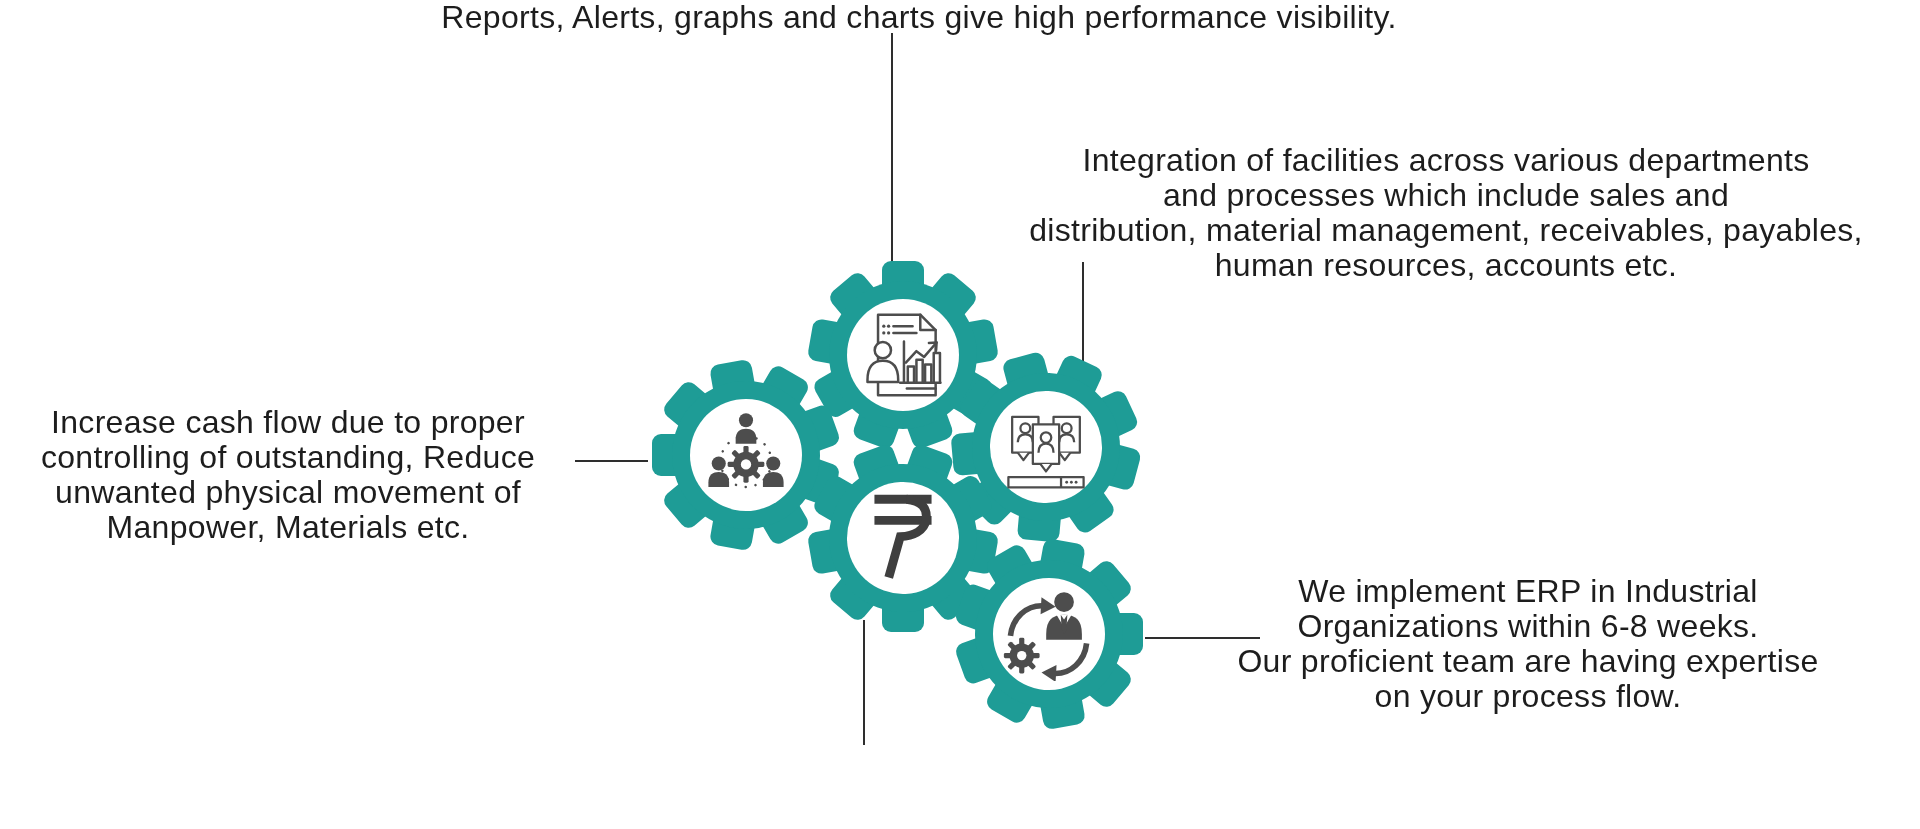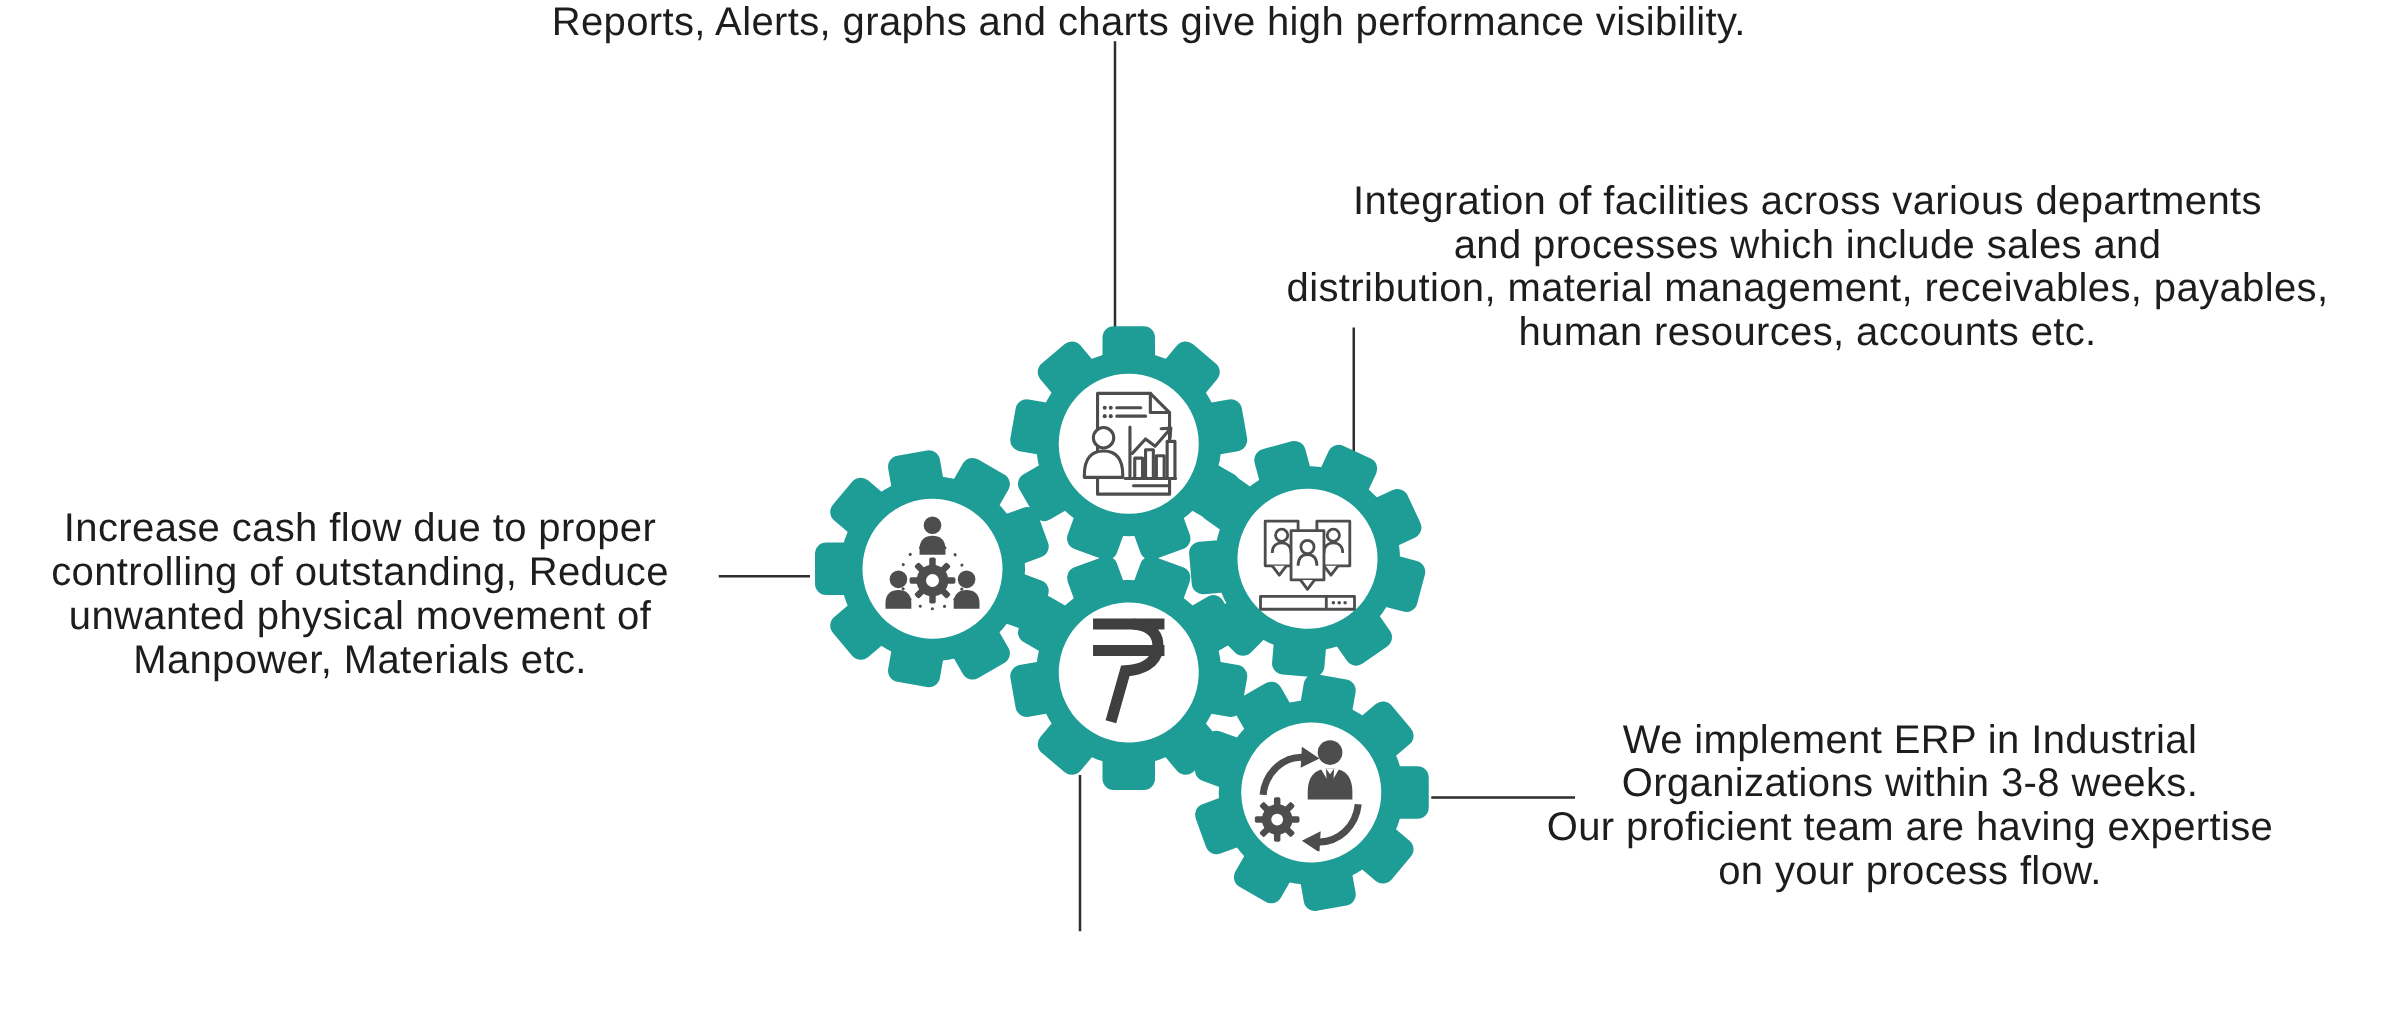--- a/index.html
+++ b/index.html
@@ -185,17 +185,17 @@
 distribution, material management, receivables, payables,
 human resources, accounts etc.</div>
 
   <div class="caption" style="left:-52px;top:405px;width:680px">Increase cash flow due to proper
 controlling of outstanding, Reduce
 unwanted physical movement of
 Manpower, Materials etc.</div>
 
 
   <div class="caption" style="left:1178px;top:574px;width:700px">We implement ERP in Industrial
-Organizations within 3-8 weeks.
+Organizations within 6-8 weeks.
 Our proficient team are having expertise
 on your process flow.</div>
 
 </div>
 
 </body></html>

